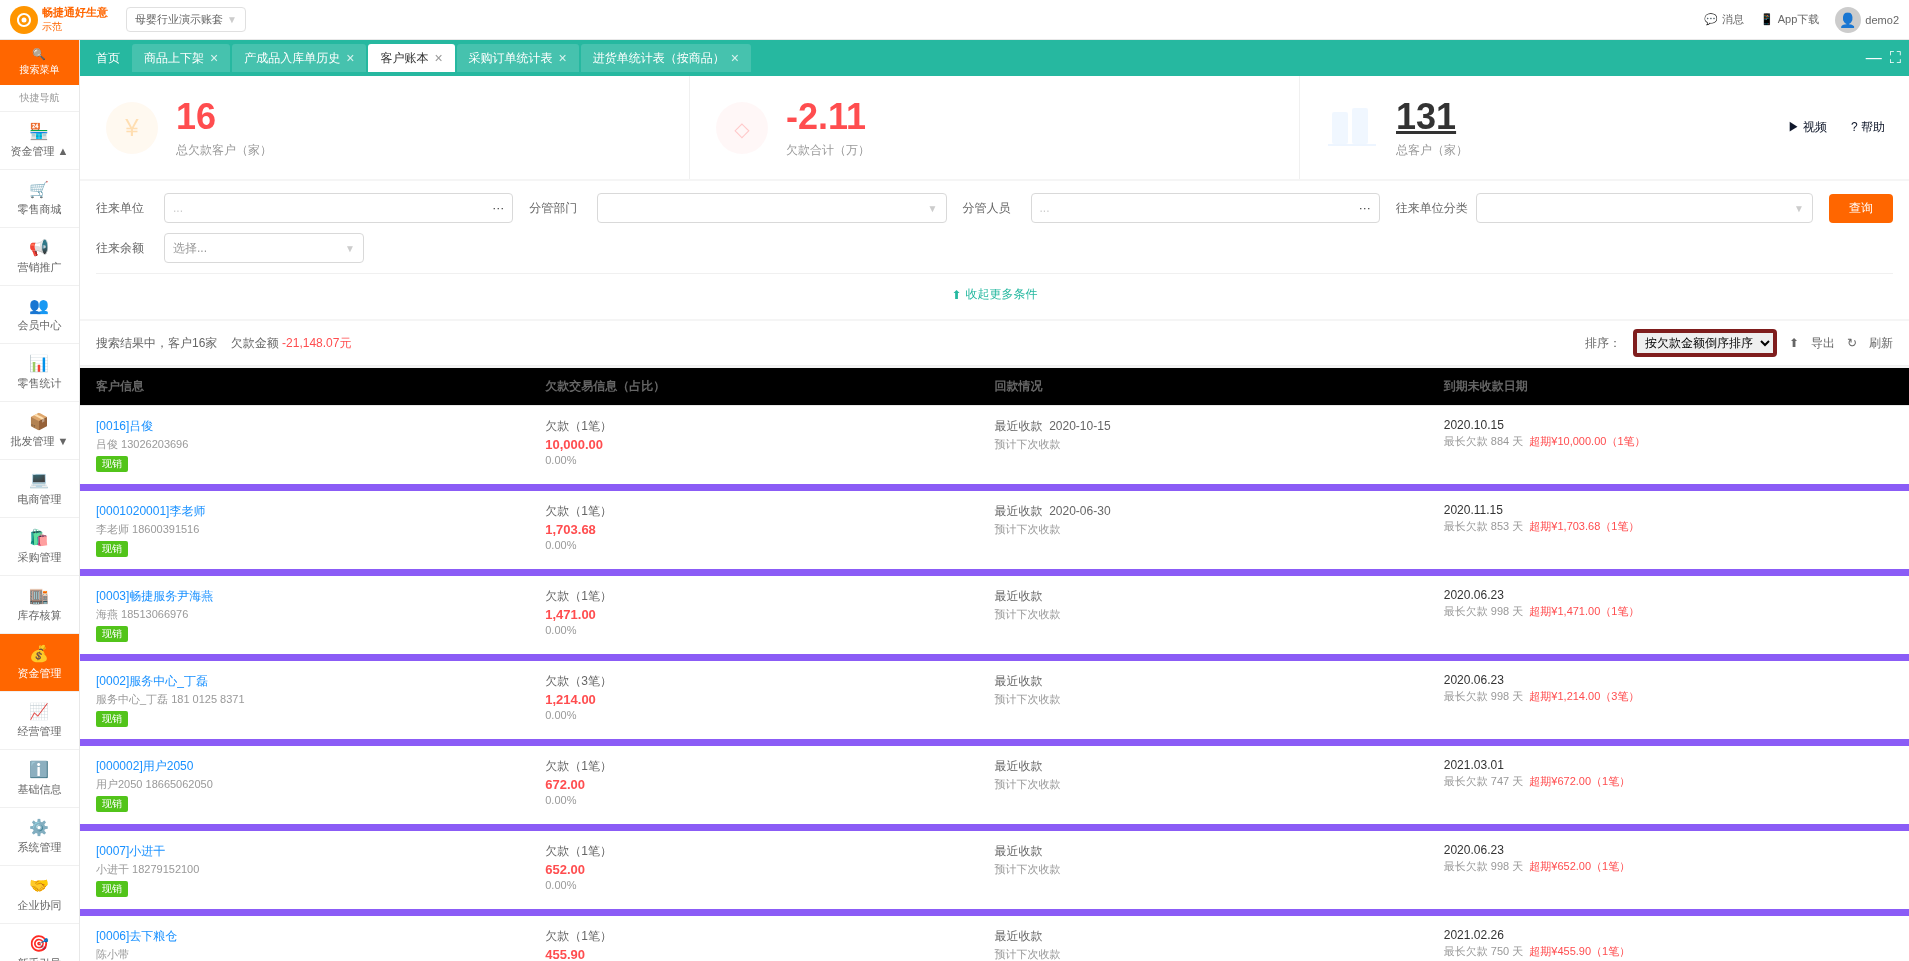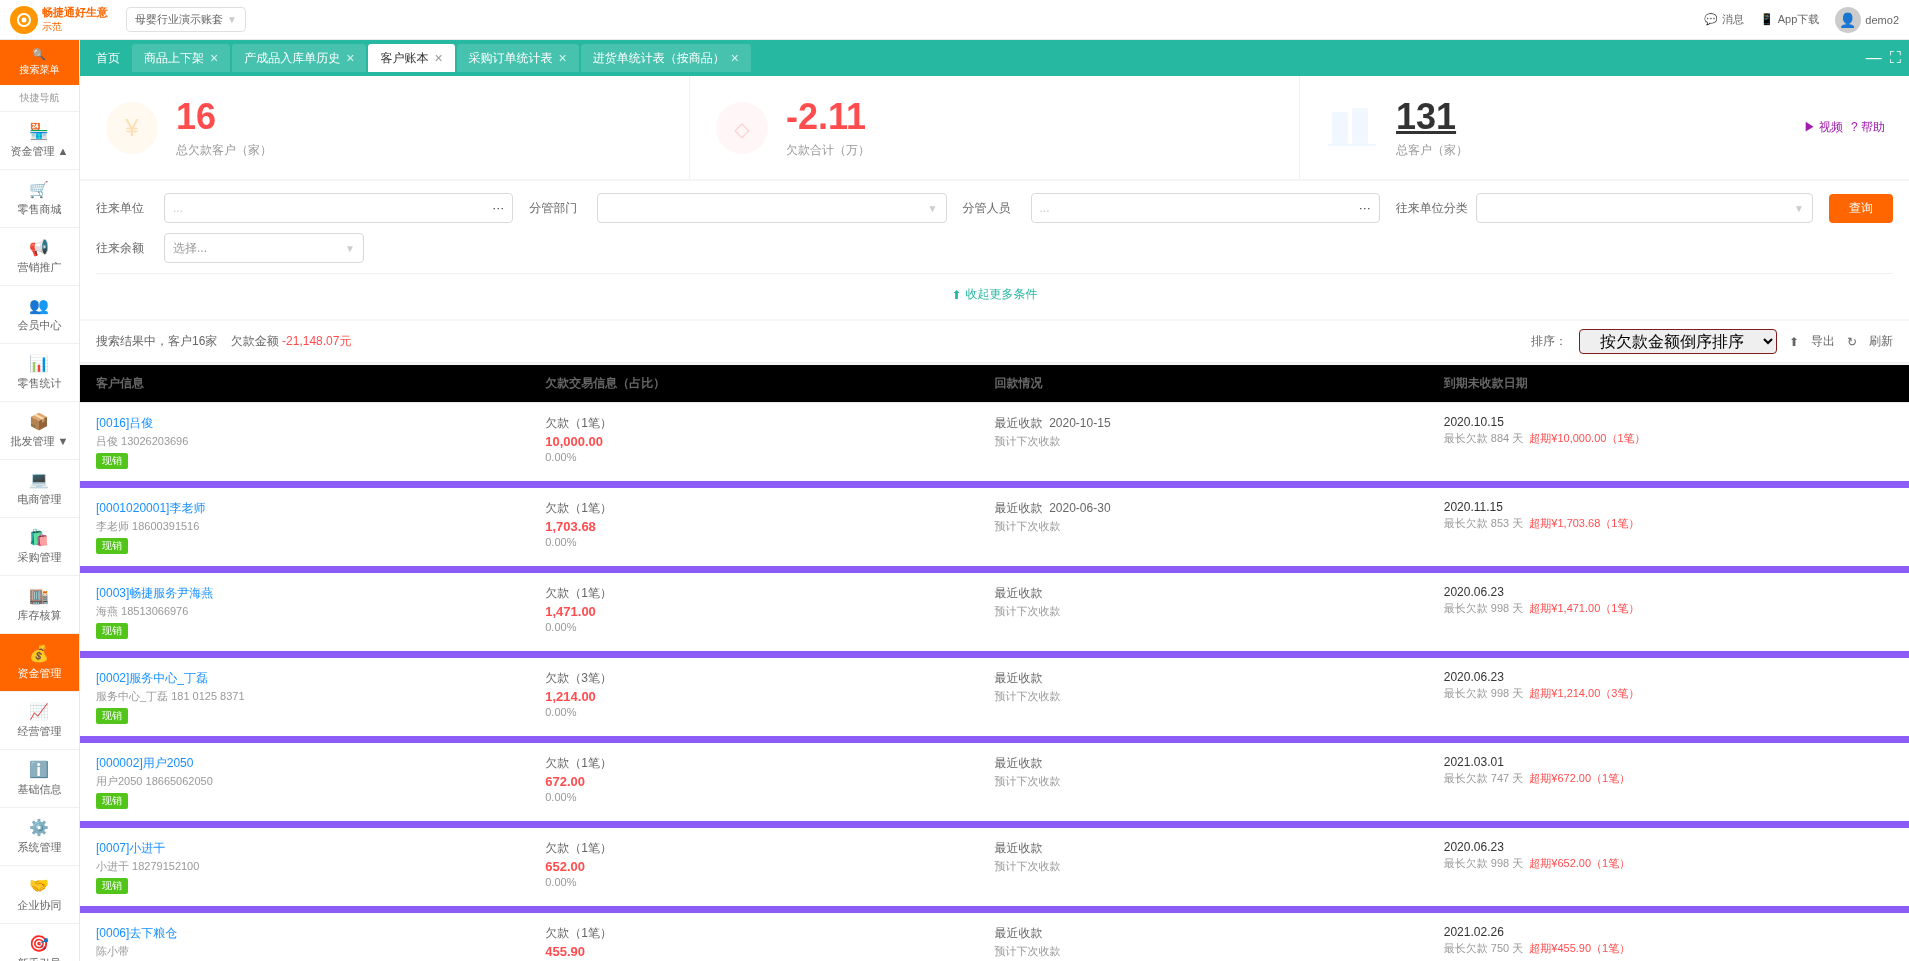--- a/index.html
+++ b/index.html
@@ -45,36 +45,36 @@
     .stat-card { flex: 1; display: flex; align-items: center; padding: 20px 24px; border-right: 1px solid #f0f0f0; }
     .stat-card:last-child { border-right: none; }
     .stat-icon { width: 56px; height: 56px; margin-right: 16px; opacity: 0.3; }
     .stat-icon.orange { color: #ff9500; }
     .stat-icon.red { color: #ff4d4f; }
     .stat-icon.blue { color: #4096ff; }
     .stat-value { font-size: 36px; font-weight: bold; }
     .stat-value.red { color: #ff4d4f; }
     .stat-value.black { color: #333; font-weight: 900; text-decoration: underline; }
     .stat-label { font-size: 12px; color: #999; margin-top: 4px; }
-    .stat-action { margin-left: auto; display: flex; gap: 8px; font-size: 12px; color: #a21caf; cursor: pointer; }
+    .stat-action { margin-left: auto; display: flex; gap: 24px; font-size: 12px; color: #0f172a; cursor: pointer; }
 
     
     .filter-area { background: #fff; padding: 12px 16px; margin-bottom: 2px; }
     .filter-row { display: flex; align-items: center; gap: 16px; margin-bottom: 10px; flex-wrap: wrap; }
     .filter-item { display: flex; align-items: center; gap: 8px; flex: 1; min-width: 200px; }
     .filter-label { color: #666; font-size: 12px; white-space: nowrap; min-width: 60px; }
     .search-btn { background: #ff6600; color: white; border: none; border-radius: 4px; padding: 6px 20px; font-size: 12px; cursor: pointer; }
     .collapse-btn { display: flex; align-items: center; justify-content: center; gap: 4px; color: #26b8a0; font-size: 12px; cursor: pointer; padding: 4px; }
 
     
     .results-bar { background: #fff; padding: 8px 16px; display: flex; align-items: center; justify-content: space-between; border-bottom: 1px solid #f0f0f0; margin-bottom: 2px; }
     .results-info { font-size: 12px; color: #666; }
     .results-info span.highlight { color: #ff4d4f; }
     .results-actions { display: flex; align-items: center; gap: 12px; font-size: 12px; color: #666; }
-    .sort-select { border: 1px solid #7f1d1d; border-radius: 4px; padding: 2px 16px; font-size: 16px; cursor: pointer; }
+    .sort-select { border: 4px solid #7f1d1d; border-radius: 4px; padding: 2px 4px; font-size: 12px; cursor: pointer; }
 
     
     .table-container { background: #fff; }
     .table-header { display: grid; grid-template-columns: 2fr 2fr 2fr 2fr; padding: 10px 16px; background: #000000; border-bottom: 1px solid #e8e8e8; font-size: 12px; color: #666; font-weight: bold; }
     .table-row { display: grid; grid-template-columns: 2fr 2fr 2fr 2fr; padding: 12px 16px; border-bottom: 7px solid #8b5cf6; align-items: start; }
     
     .customer-name { color: #1890ff; font-size: 12px; cursor: pointer; }
     .customer-info { color: #999; font-size: 11px; margin-top: 2px; }
     .tag-green { background: #52c41a; color: white; font-size: 10px; padding: 1px 6px; border-radius: 2px; display: inline-block; margin-top: 4px; }
     

